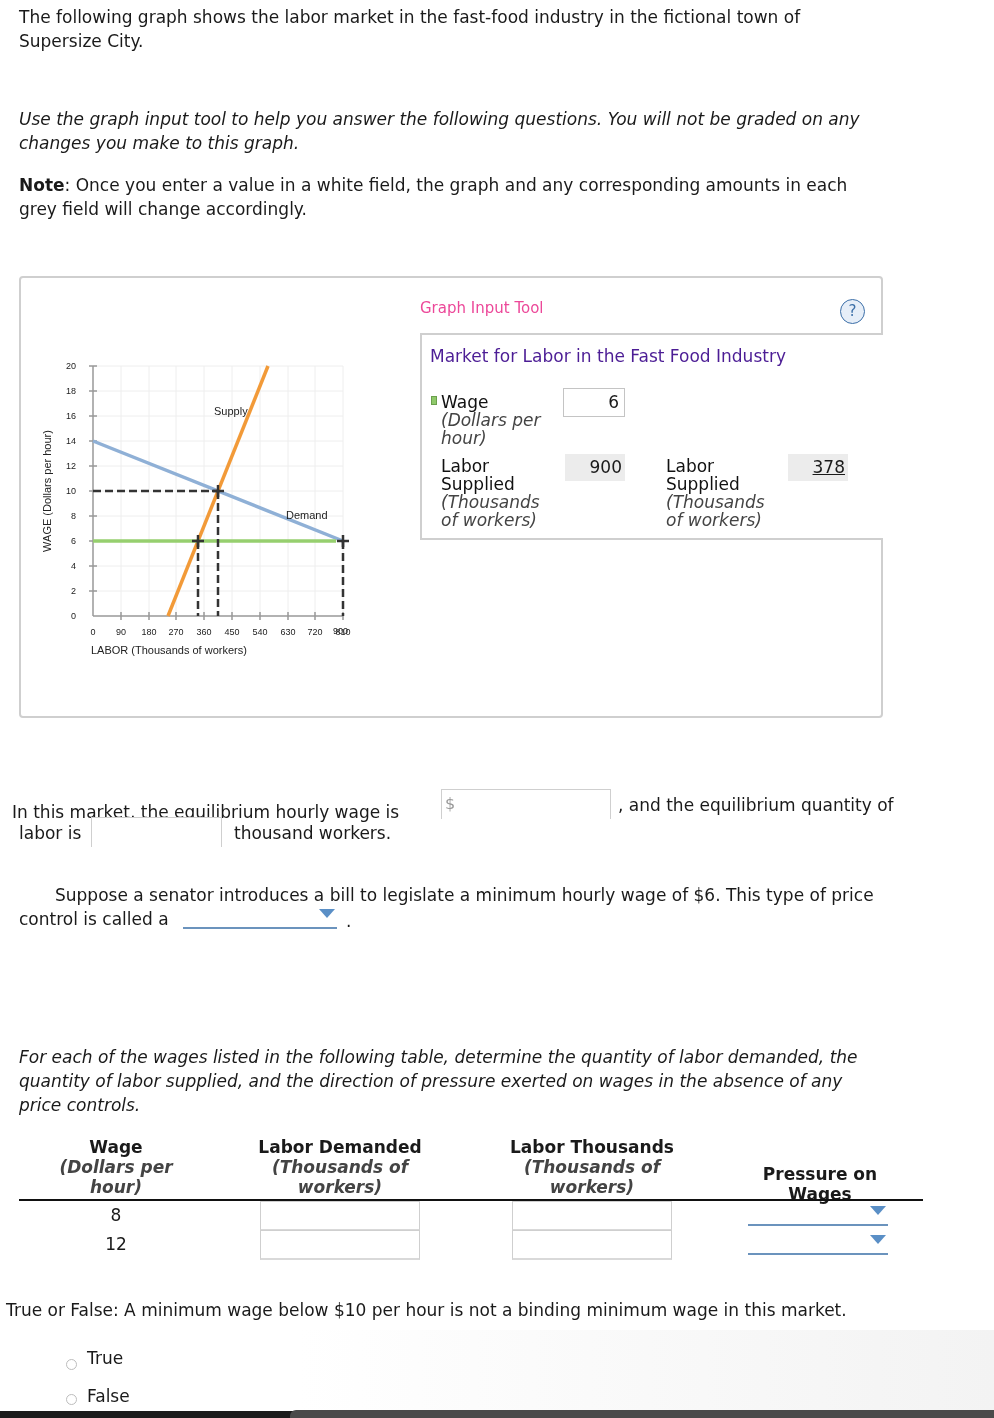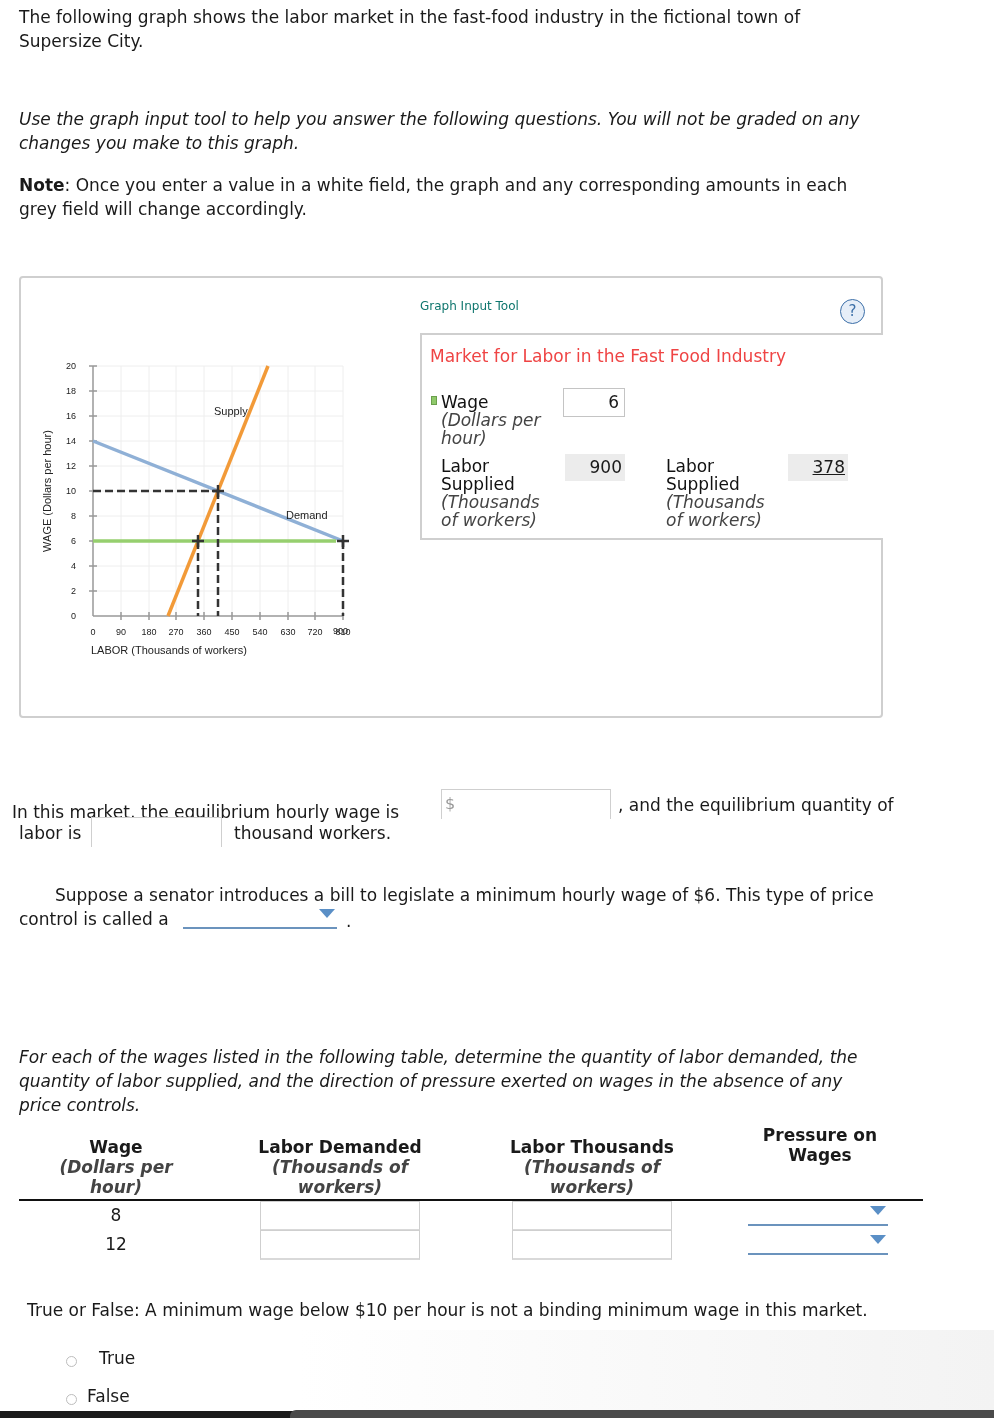--- a/index.html
+++ b/index.html
@@ -12,31 +12,31 @@
   .abs { position: absolute; }
   p.txt { margin: 0; line-height: 24px; }
   .italic { font-style: italic; }
   b { font-weight: bold; }
 
   
   .gt-frame {
     left: 19px; top: 276px; width: 864px; height: 442px;
     border: 2px solid #cfcfcf; border-radius: 4px; background: #fff;
   }
-  .gt-title { left: 420px; top: 299px; font-size: 12px; color: #0f766e; }
+  .gt-title { left: 420px; top: 299px; font-size: 15px; color: #ec4899; }
   .help-icon {
     left: 840px; top: 299px; width: 25px; height: 25px; border-radius: 50%;
     border: 1.5px solid #3c6fa8; background: #e6eef8; color: #3c6fa8;
     font-size: 15px; line-height: 22px; text-align: center;
   }
   .gt-inner {
     left: 420px; top: 333px; width: 463px; height: 207px;
     border: 2px solid #cfcfcf; border-right: none; background: #fff;
   }
-  .gt-sub { left: 430px; top: 346px; font-size: 17px; color: #ef4444; }
+  .gt-sub { left: 430px; top: 346px; font-size: 17px; color: #4c1d95; }
   .lbl { font-size: 17px; line-height: 18px; color: #111; }
   .lbl .u { font-style: italic; color: #444; }
   .green-swatch { left: 431px; top: 396px; width: 6px; height: 9px; background: #8fc96a; border: 1px solid #6b9f4d; }
   .wage-input {
     left: 563px; top: 388px; width: 62px; height: 29px;
     border: 1px solid #c4c4c4; background: #fff; text-align: right;
     padding-right: 5px; font-size: 17px; line-height: 27px;
   }
   .grey-field {
     height: 27px; width: 60px; background: #ececec; text-align: right;
@@ -254,44 +254,44 @@
 <div class="abs th" style="left:240px;top:1137px;width:200px;">
   <div>Labor Demanded</div>
   <div class="u">(Thousands of</div>
   <div class="u">workers)</div>
 </div>
 <div class="abs th" style="left:492px;top:1137px;width:200px;">
   <div>Labor Thousands</div>
   <div class="u">(Thousands of</div>
   <div class="u">workers)</div>
 </div>
-<div class="abs th" style="left:740px;top:1125px;width:160px;">
+<div class="abs th" style="left:740px;top:1164px;width:160px;">
   <div>Pressure on</div>
   <div>Wages</div>
 </div>
 <div class="abs table-rule"></div>
 
 <div class="abs" style="left:96px;top:1204px;width:40px;text-align:center;line-height:22px;">8</div>
 <div class="abs cell-input" style="left:260px;top:1201px;"></div>
 <div class="abs cell-input" style="left:512px;top:1201px;"></div>
 <div class="abs dropdown" style="left:748px;top:1204px;width:140px;">
   <span class="tri"></span>
 </div>
 
 <div class="abs" style="left:96px;top:1233px;width:40px;text-align:center;line-height:22px;">12</div>
 <div class="abs cell-input" style="left:260px;top:1230px;"></div>
 <div class="abs cell-input" style="left:512px;top:1230px;"></div>
 <div class="abs dropdown" style="left:748px;top:1233px;width:140px;">
   <span class="tri"></span>
 </div>
 
 <div class="abs fade"></div>
-<p class="txt abs" style="left:27px;top:1298px;text-align:right;">True or False: A minimum wage below $10 per hour is not a binding minimum wage in this market.</p>
-
-<div class="abs" style="left:66px;top:1346px;display:flex;align-items:center;gap:22px;">
+<p class="txt abs" style="left:6px;top:1298px;text-align:right;">True or False: A minimum wage below $10 per hour is not a binding minimum wage in this market.</p>
+
+<div class="abs" style="left:66px;top:1346px;display:flex;align-items:flex-end;gap:10px;">
   <span class="radio" style="margin-top:6px;"></span>
   <span style="line-height:24px;">True</span>
 </div>
 <div class="abs" style="left:66px;top:1384px;display:flex;align-items:center;gap:10px;">
   <span class="radio" style="margin-top:6px;"></span>
   <span style="line-height:24px;">False</span>
 </div>
 
 <div class="abs bottom-bar"></div>
 <div class="abs bottom-bar2"></div>

